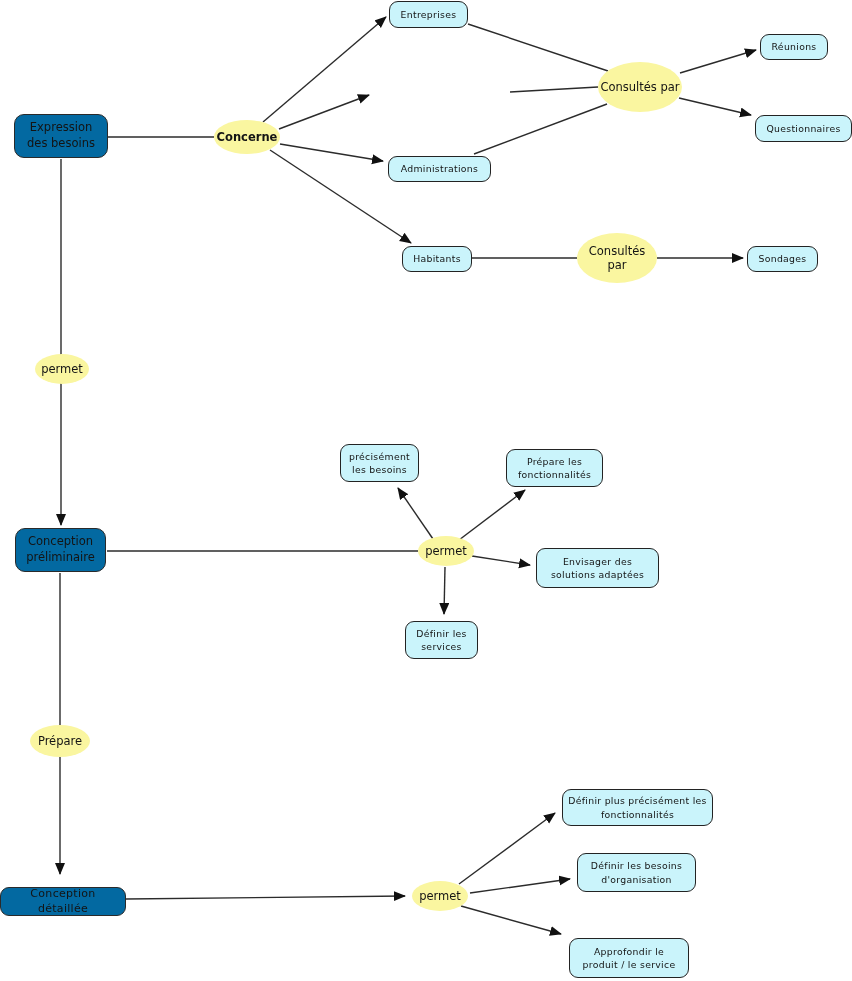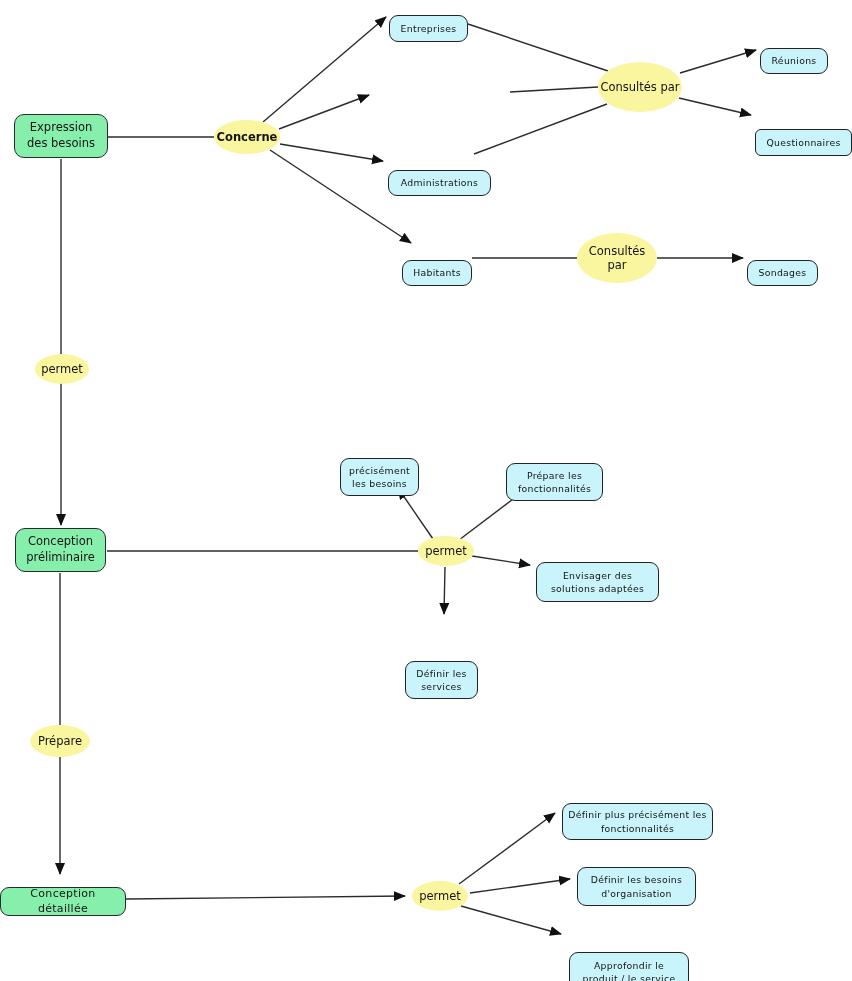--- a/index.html
+++ b/index.html
@@ -12,37 +12,36 @@
   }
   #edges{position:absolute;left:0;top:0;z-index:0;}
   .edge{stroke:#2b2b2b;stroke-width:1.4;fill:none;}
   .node{
     position:absolute;z-index:1;
     display:flex;align-items:center;justify-content:center;
     text-align:center;box-sizing:border-box;
     color:#141414;cursor:default;
   }
   .node-stage{
-    background:#86efac;
+    background:#0369a1;
     border:1.5px solid #2a2a2a;
     border-radius:10px;
     font-size:11.5px;line-height:1.35;
     padding:2px 4px;
   }
   .node-stage.small{
     font-size:11px;letter-spacing:0.3px;line-height:1.3;
     border-radius:9px;padding:2px 6px;
   }
   .node-concept{
     background:#caf4fb;
     border:1.5px solid #232323;
     border-radius:9px;
     font-size:9.3px;letter-spacing:0.3px;line-height:1.4;
     padding:2px 5px;
-    margin-top:14px;
   }
   .node-link{
     background:#faf6a0;
     border:none;border-radius:50%;
     font-size:11.5px;line-height:1.25;
     padding:1px 2px;
   }
 </style>
 </head>
 <body>
@@ -88,39 +87,39 @@
 
 
   <div class="node node-concept" style="left:388px;top:156px;width:103px;height:26px;">Administrations</div>
 
   <div class="node node-concept" style="left:402px;top:246px;width:70px;height:26px;">Habitants</div>
 
   <div class="node node-link" style="left:598px;top:62px;width:84px;height:50px;">Consultés par</div>
 
   <div class="node node-concept" style="left:760px;top:34px;width:68px;height:26px;">Réunions</div>
 
-  <div class="node node-concept" style="left:755px;top:115px;width:97px;height:27px;border-radius:6px;">Questionnaires</div>
+  <div class="node node-concept" style="left:755px;top:115px;width:97px;height:27px;">Questionnaires</div>
 
   <div class="node node-link" style="left:577px;top:233px;width:80px;height:50px;">Consultés par</div>
 
   <div class="node node-concept" style="left:747px;top:246px;width:71px;height:26px;">Sondages</div>
 
   <div class="node node-link" style="left:35px;top:354px;width:54px;height:30px;">permet</div>
 
   <div class="node node-stage" style="left:15px;top:528px;width:91px;height:44px;">Conception préliminaire</div>
 
   <div class="node node-concept" style="left:340px;top:444px;width:79px;height:38px;">précisément les besoins</div>
 
   <div class="node node-concept" style="left:506px;top:449px;width:97px;height:38px;">Prépare les fonctionnalités</div>
 
   <div class="node node-link" style="left:418px;top:536px;width:56px;height:30px;">permet</div>
 
   <div class="node node-concept" style="left:536px;top:548px;width:123px;height:40px;">Envisager des solutions adaptées</div>
 
-  <div class="node node-concept" style="left:405px;top:647px;width:73px;height:38px;">Définir les services</div>
+  <div class="node node-concept" style="left:405px;top:621px;width:73px;height:38px;">Définir les services</div>
 
   <div class="node node-link" style="left:30px;top:725px;width:60px;height:32px;">Prépare</div>
 
   <div class="node node-stage small" style="left:0px;top:887px;width:126px;height:29px;">Conception détaillée</div>
 
   <div class="node node-link" style="left:412px;top:881px;width:56px;height:30px;">permet</div>
 
   <div class="node node-concept" style="left:577px;top:853px;width:119px;height:39px;">Définir les besoins d'organisation</div>
 
   <div class="node node-concept" style="left:562px;top:789px;width:151px;height:37px;">Définir plus précisément les fonctionnalités</div>

